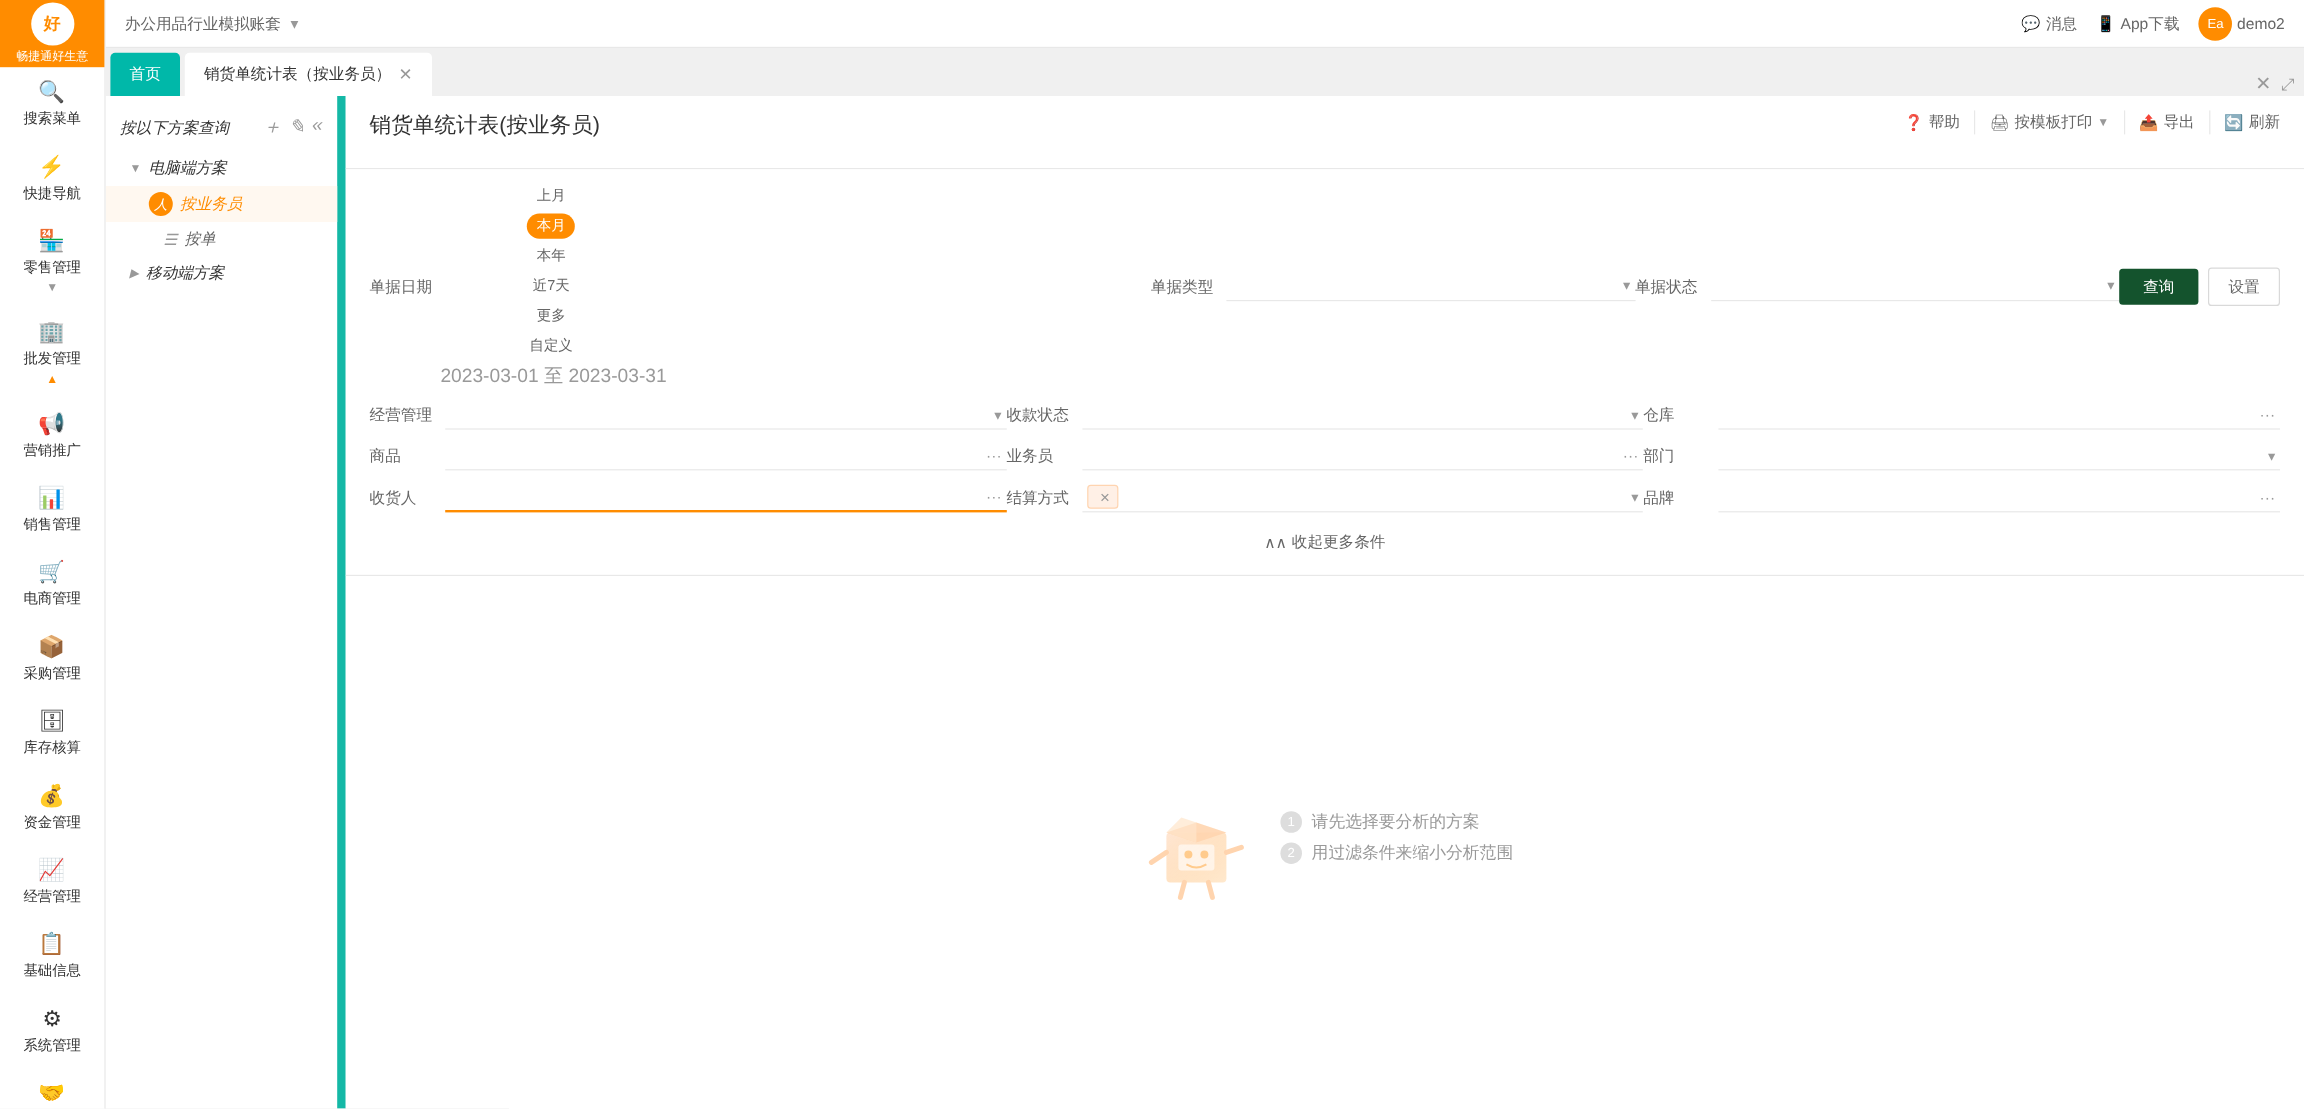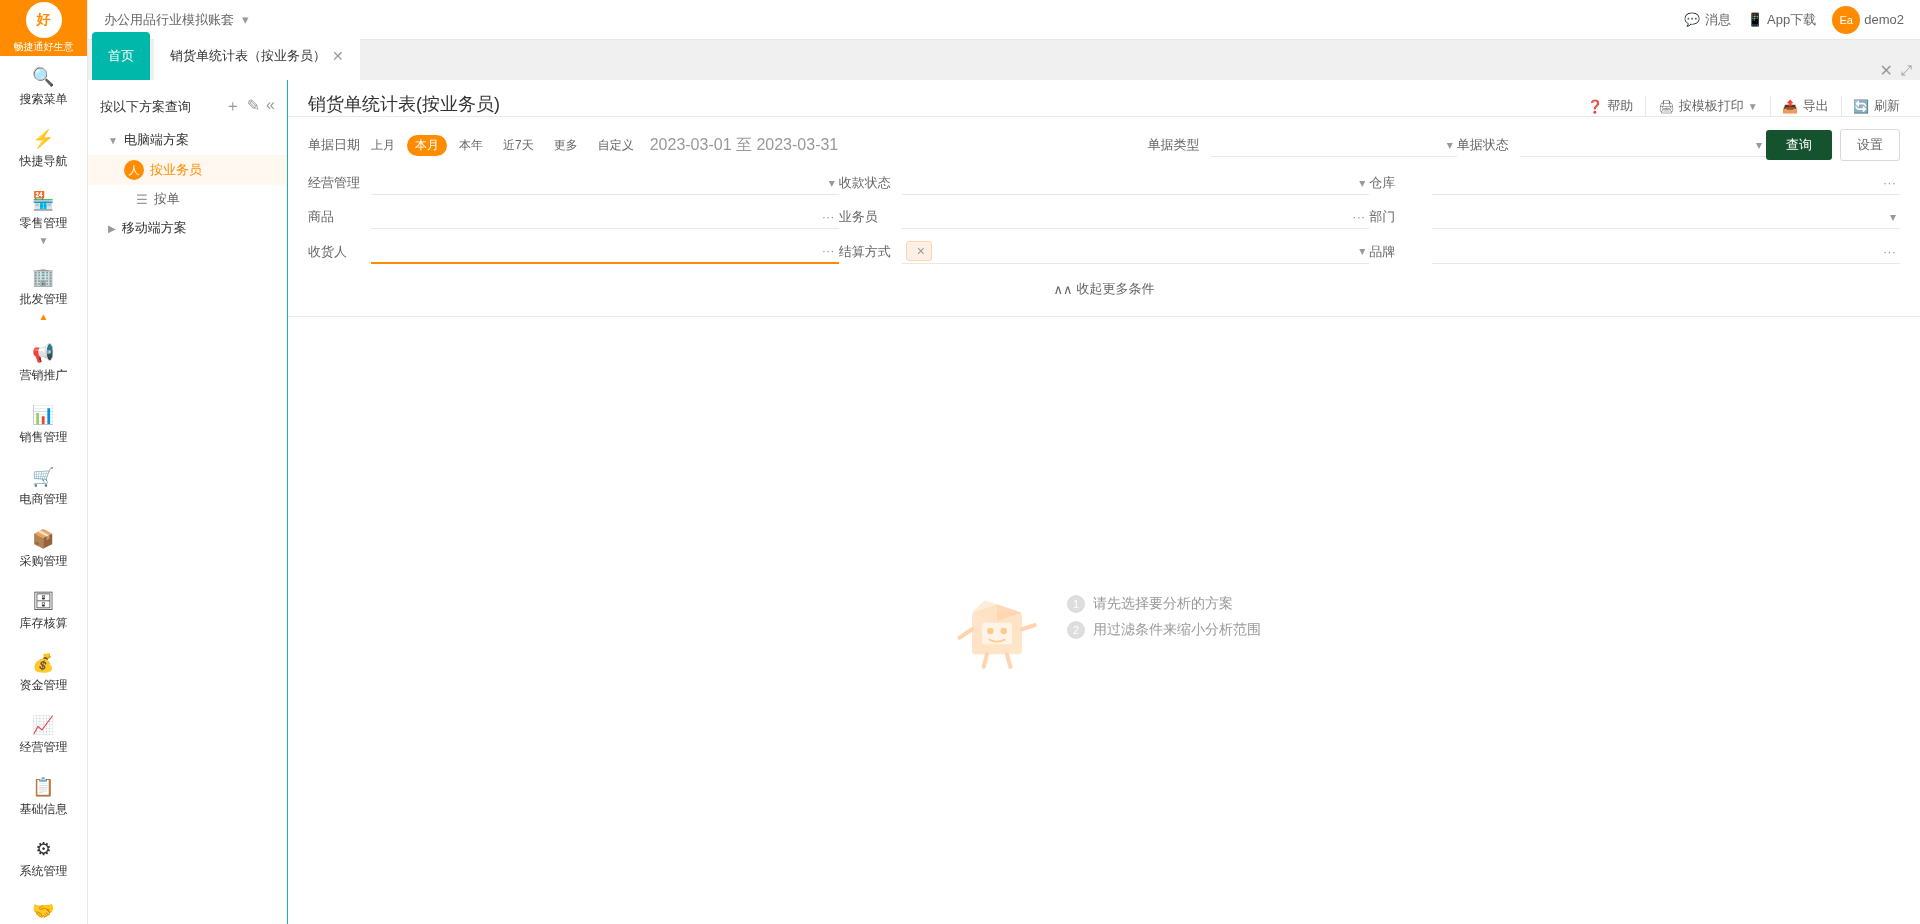--- a/index.html
+++ b/index.html
@@ -21,55 +21,55 @@
 
     
     .topbar { height: 40px; background: #fff; border-bottom: 1px solid #e8e8e8; display: flex; align-items: center; justify-content: space-between; padding: 0 16px; flex-shrink: 0; }
     .topbar-left { display: flex; align-items: center; gap: 8px; color: #666; font-size: 13px; }
     .topbar-right { display: flex; align-items: center; gap: 16px; color: #666; font-size: 13px; }
     .topbar-right-item { display: flex; align-items: center; gap: 4px; cursor: pointer; }
     .avatar { width: 28px; height: 28px; background: #ff8c00; border-radius: 50%; display: flex; align-items: center; justify-content: center; color: #fff; font-size: 11px; }
 
     
     .tabbar { height: 40px; background: #f0f0f0; display: flex; align-items: flex-end; padding: 0 0; flex-shrink: 0; }
-    .tab { height: 48px; padding: 0 16px; display: flex; align-items: center; gap: 6px; cursor: pointer; font-size: 13px; border-radius: 4px 4px 0 0; background: #ddd; color: #666; margin-left: 4px; }
+    .tab { height: 36px; padding: 0 16px; display: flex; align-items: center; gap: 6px; cursor: pointer; font-size: 13px; border-radius: 4px 4px 0 0; background: #ddd; color: #666; margin-left: 4px; }
     .tab.active { background: #fff; color: #333; }
     .tab-close { color: #999; font-size: 14px; cursor: pointer; }
     .tab-home { background: #00b8a9; color: #fff; }
 
     
     .content { flex: 1; display: flex; overflow: hidden; background: #f5f5f5; }
 
     
-    .left-panel { width: 200px; background: #fff; border-right: 1px solid #14b8a6; flex-shrink: 0; padding: 8px 0; }
+    .left-panel { width: 200px; background: #fff; border-right: 7px solid #14b8a6; flex-shrink: 0; padding: 8px 0; font-style: italic; }
     .left-panel-header { display: flex; align-items: center; justify-content: space-between; padding: 8px 12px; font-size: 13px; color: #333; }
     .left-panel-header-title { font-weight: 500; }
     .left-panel-actions { display: flex; gap: 6px; color: #999; }
     .left-panel-actions span { cursor: pointer; font-size: 16px; }
     .tree-node { padding: 6px 12px 6px 20px; display: flex; align-items: center; gap: 6px; cursor: pointer; color: #333; font-size: 13px; }
     .tree-arrow { font-size: 10px; color: #999; }
     .tree-child-item { padding: 5px 12px 5px 36px; display: flex; align-items: center; gap: 6px; cursor: pointer; font-size: 13px; color: #333; }
     .tree-child-item.active { color: #ff8c00; background: #fff8f0; }
     .tree-badge { width: 20px; height: 20px; background: #ff8c00; border-radius: 50%; display: flex; align-items: center; justify-content: center; color: #fff; font-size: 11px; }
     .sub-item { padding: 5px 12px 5px 48px; display: flex; align-items: center; gap: 6px; cursor: pointer; font-size: 13px; color: #666; }
 
     
     .right-panel { flex: 1; display: flex; flex-direction: column; overflow: hidden; }
 
     
-    .page-header { background: #fff; padding: 12px 20px 0; border-bottom: 1px solid #e8e8e8; display: flex; align-items: flex-end; justify-content: space-between; flex-shrink: 0; }
+    .page-header { background: #fff; padding: 12px 20px 24px; border-bottom: 1px solid #e8e8e8; display: flex; align-items: flex-start; justify-content: space-between; flex-shrink: 0; }
     .page-title { font-size: 18px; font-weight: 500; color: #333; }
     .page-actions { display: flex; gap: 12px; align-items: center; }
     .page-action-item { display: flex; align-items: center; gap: 4px; color: #666; font-size: 13px; cursor: pointer; }
 
     
     .filter-area { background: #fff; padding: 12px 20px; border-bottom: 1px solid #e8e8e8; flex-shrink: 0; }
     .filter-row { display: flex; margin-bottom: 10px; align-items: center; }
     .filter-label { color: #666; font-size: 13px; min-width: 55px; }
-    .filter-date-buttons { display: flex; gap: 4px; align-items: center; }
+    .filter-date-buttons { display: flex; gap: 4px; align-items: center; flex-direction: column; }
     .date-btn { padding: 2px 8px; border-radius: 3px; cursor: pointer; font-size: 12px; color: #666; border: none; background: transparent; }
     .date-btn.active { background: #ff8c00; color: #fff; border-radius: 12px; }
     .date-range { color: #999; font-size: 16px; margin-left: 4px; }
     .filter-cell { flex: 1; display: flex; align-items: center; gap: 8px; min-width: 0; }
     .field-box { flex: 1; border-bottom: 2px solid #ff8c00; padding: 2px 4px; font-size: 13px; min-height: 24px; display: flex; align-items: center; }
     .field-box-dots { flex: 1; border-bottom: 1px solid #e8e8e8; padding: 2px 4px; font-size: 13px; min-height: 24px; display: flex; align-items: center; justify-content: flex-end; color: #999; cursor: pointer; }
     .select-box { flex: 1; border-bottom: 1px solid #e8e8e8; padding: 2px 4px; font-size: 13px; min-height: 24px; display: flex; align-items: center; justify-content: space-between; cursor: pointer; }
     .chevron-down { color: #999; font-size: 12px; }
     .filter-tag { background: #fff0e6; border: 1px solid #ffd4b0; border-radius: 3px; padding: 1px 6px; display: flex; align-items: center; gap: 4px; font-size: 12px; color: #ff8c00; }
     .filter-tag-close { cursor: pointer; color: #999; font-size: 14px; }

